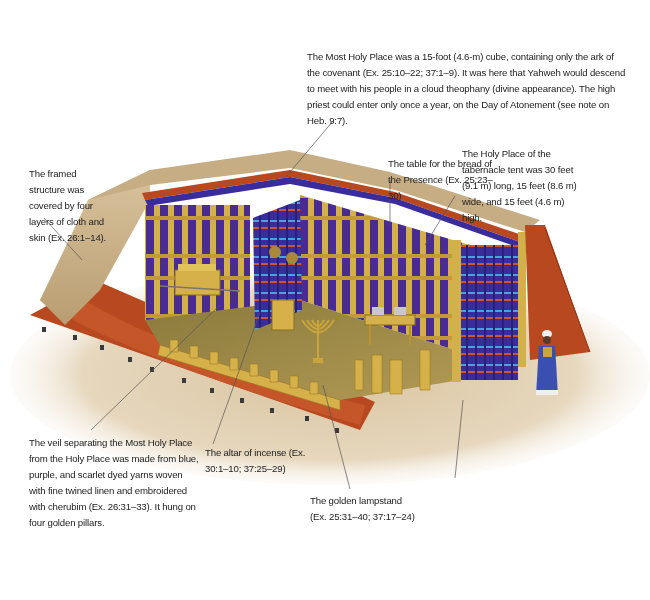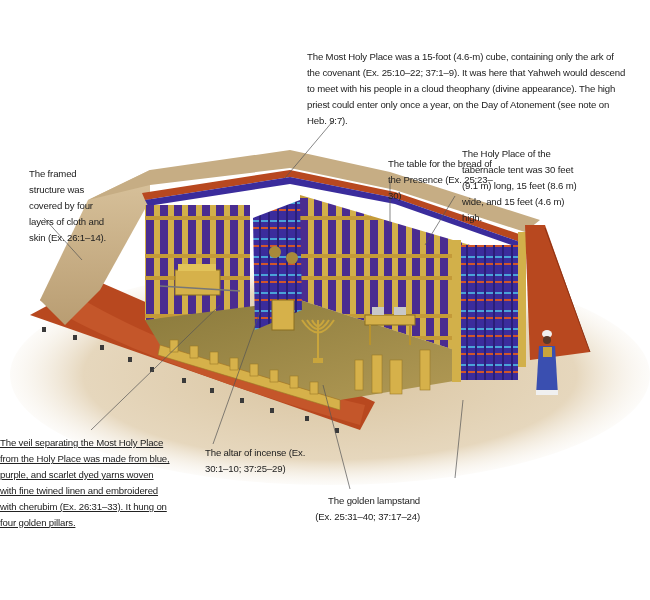--- a/index.html
+++ b/index.html
@@ -155,26 +155,26 @@
   </div>
 
   <div class="label" style="left:348px; top:156px; width:108px;margin-left:40px;">
     <p>The table for the bread of the Presence (Ex. 25:23–30)</p>
   </div>
 
   <div class="label" style="left:462px; top:146px; width:122px;">
     <p>The Holy Place of the tabernacle tent was 30 feet (9.1 m) long, 15 feet (8.6 m) wide, and 15 feet (4.6 m) high.</p>
   </div>
 
-  <div class="label" style="left:0; top:435px; width:172px;text-decoration:underline;">
+  <div class="label" style="left:29px; top:435px; width:172px;">
     <p>The veil separating the Most Holy Place from the Holy Place was made from blue, purple, and scarlet dyed yarns woven with fine twined linen and embroidered with cherubim (Ex. 26:31–33). It hung on four golden pillars.</p>
   </div>
 
   <div class="label" style="left:205px; top:445px; width:110px;">
     <p>The altar of incense (Ex. 30:1–10; 37:25–29)</p>
   </div>
 
-  <div class="label" style="left:310px; top:493px; width:110px;text-align:right;">
+  <div class="label" style="left:310px; top:493px; width:110px;">
     <p>The golden lampstand (Ex. 25:31–40; 37:17–24)</p>
   </div>
 
 
 </div>
 
 </body></html>

